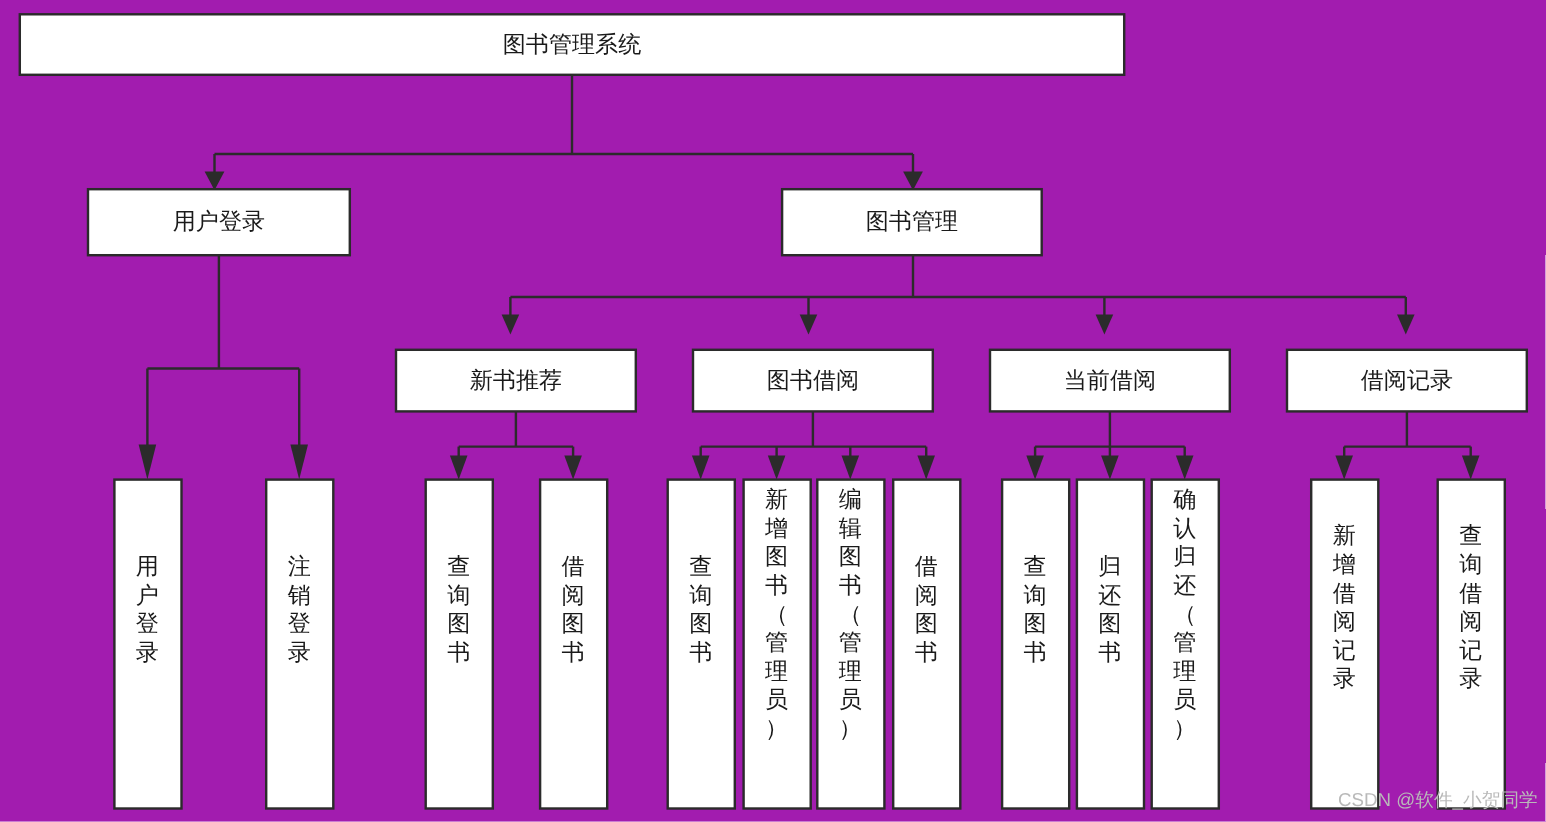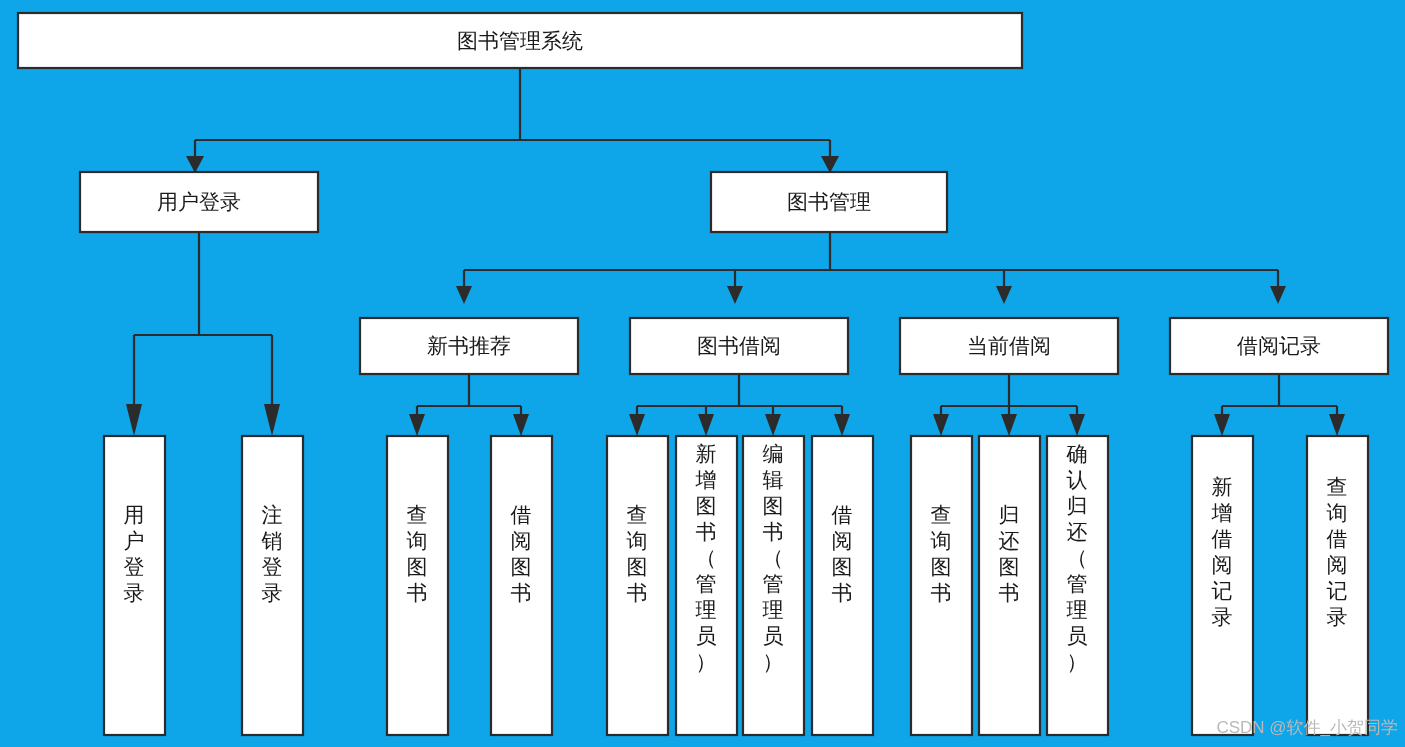--- a/index.html
+++ b/index.html
@@ -11,21 +11,21 @@
   body {
     width: 1405px;
     height: 747px;
     font-family: "Liberation Sans", "DejaVu Sans", sans-serif;
     overflow: hidden;
   }
   #diagram-root {
     position: relative;
     width: 1405px;
     height: 747px;
-    background: #0ea5e9;
+    background: #a21caf;
   }
   svg.diagram-canvas {
     position: absolute;
     left: 0;
     top: 0;
     width: 1405px;
     height: 747px;
   }
   .node-rect {
     fill: #ffffff;

